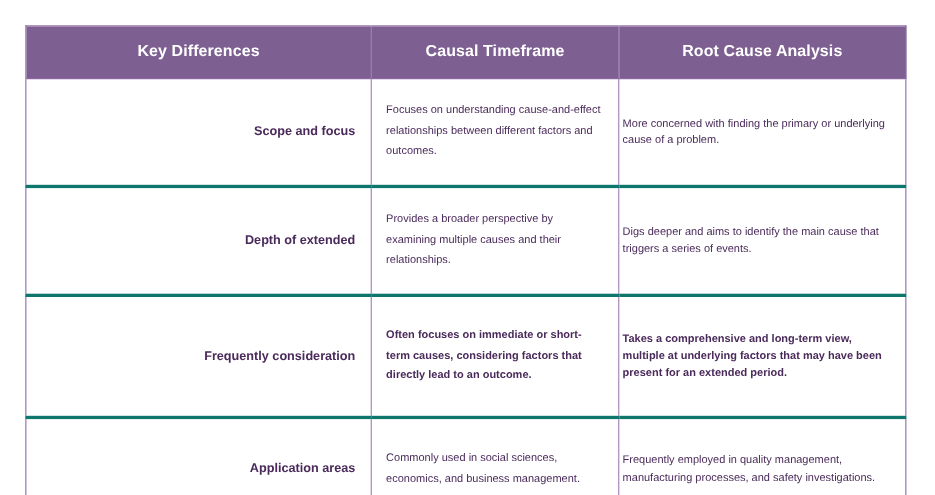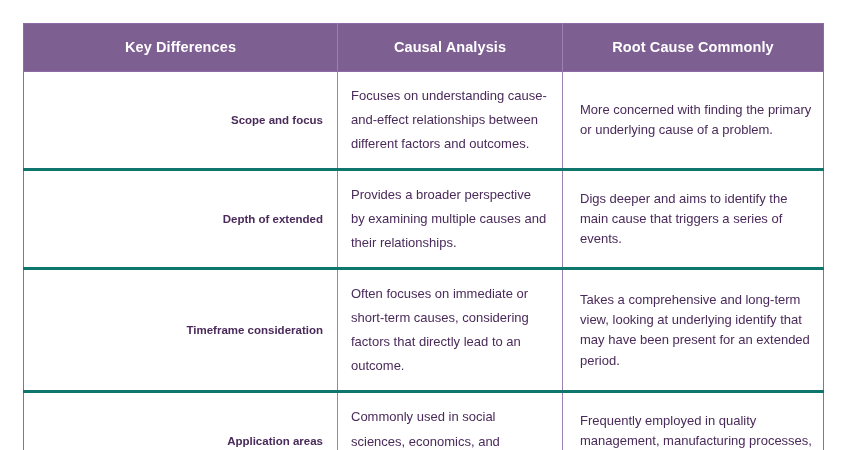--- a/index.html
+++ b/index.html
@@ -68,75 +68,75 @@
   td.key-cell {
     text-align: right;
     font-size: 11.5px;
     font-weight: bold;
     padding: 10px 14px;
     line-height: 1.45;
   }
 
   td.desc-cell {
     text-align: left;
-    font-size: 13px;
+    font-size: 10px;
     font-weight: normal;
     line-height: 1.85;
     padding: 12px 14px 12px 13px;
   }
 
   td.desc-cell.rca {
     line-height: 1.55;
-    padding-left: 17px;
+    padding-left: 3px;
     padding-right: 10px;
   }
 
   tr.row-scope  td { height: 72px; }
   tr.row-depth  td { height: 72px; }
-  tr.row-time   td { height: 84px; }
+  tr.row-time   td { height: 84px; font-weight: bold; }
   tr.row-app    td { height: 67px; }
 </style>
 </head>
 <body>
 
 <div class="page">
 
   <table class="comparison-table">
     <colgroup>
       <col class="col-key">
       <col class="col-ca">
       <col class="col-rca">
     </colgroup>
 
     <thead>
       <tr>
         <th>Key Differences</th>
-        <th>Causal Analysis</th>
-        <th>Root Cause Commonly</th>
+        <th>Causal Timeframe</th>
+        <th>Root Cause Analysis</th>
       </tr>
     </thead>
 
     <tbody>
 
       <tr class="row-scope">
         <td class="key-cell">Scope and focus</td>
         <td class="desc-cell ca">Focuses on understanding cause-and-effect relationships between different factors and outcomes.</td>
         <td class="desc-cell rca">More concerned with finding the primary or underlying cause of a problem.</td>
       </tr>
 
       <tr class="row-depth">
         <td class="key-cell">Depth of extended</td>
         <td class="desc-cell ca">Provides a broader perspective by examining multiple causes and their relationships.</td>
         <td class="desc-cell rca">Digs deeper and aims to identify the main cause that triggers a series of events.</td>
       </tr>
 
       <tr class="row-time">
-        <td class="key-cell">Timeframe consideration</td>
+        <td class="key-cell">Frequently consideration</td>
         <td class="desc-cell ca">Often focuses on immediate or short-term causes, considering factors that directly lead to an outcome.</td>
-        <td class="desc-cell rca">Takes a comprehensive and long-term view, looking at underlying identify that may have been present for an extended period.</td>
+        <td class="desc-cell rca">Takes a comprehensive and long-term view, multiple at underlying factors that may have been present for an extended period.</td>
       </tr>
 
       <tr class="row-app">
         <td class="key-cell">Application areas</td>
         <td class="desc-cell ca">Commonly used in social sciences, economics, and business management.</td>
         <td class="desc-cell rca">Frequently employed in quality management, manufacturing processes, and safety investigations.</td>
       </tr>
 
     </tbody>
   </table>

